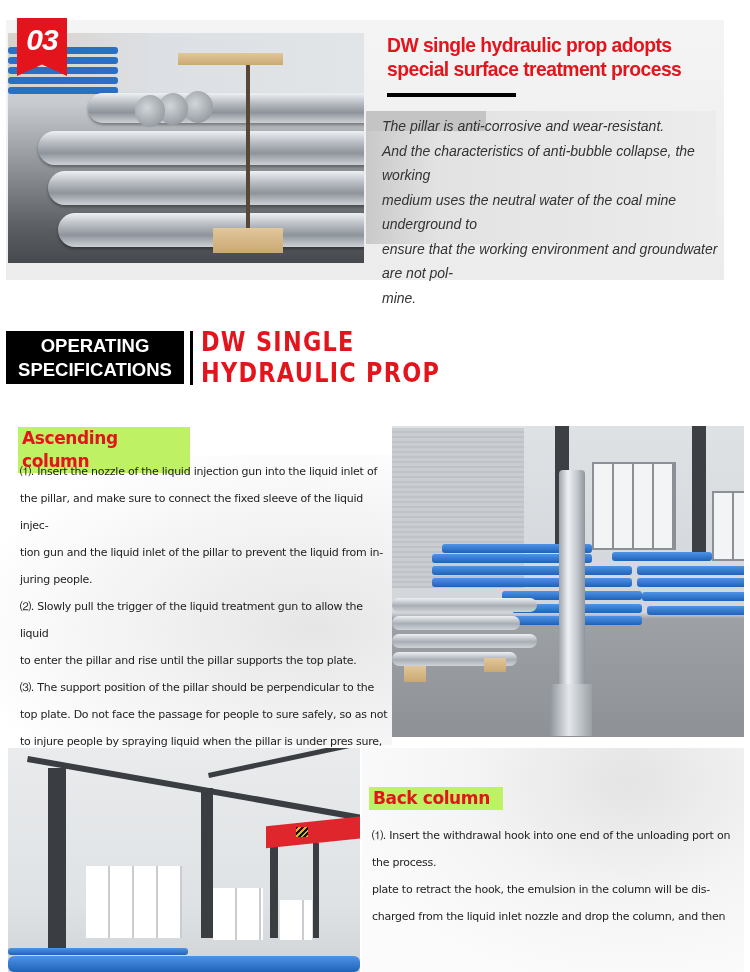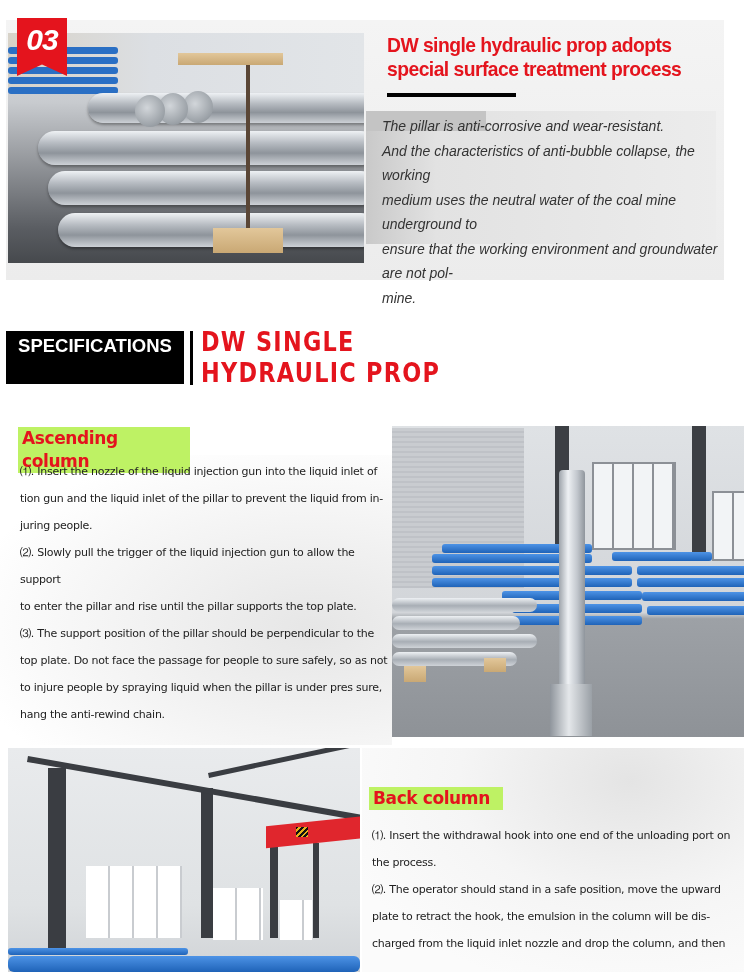--- a/index.html
+++ b/index.html
@@ -167,35 +167,37 @@
 </div>
 <div class="sec3-body">
   <p>The pillar is anti-corrosive and wear-resistant.</p>
   <p>And the characteristics of anti-bubble collapse, the working</p>
   <p>medium uses the neutral water of the coal mine underground to</p>
   <p>ensure that the working environment and groundwater are not pol-</p>
   <p>mine.</p>
 </div>
 
 <div class="spec-box">
+  <div>OPERATING</div>
   <div>SPECIFICATIONS</div>
 </div>
 <div class="spec-divider"></div>
 <div class="spec-title">
   <div>DW SINGLE</div>
   <div>HYDRAULIC PROP</div>
 </div>
 
 <div class="asc-bg"></div>
 <div class="label-tag asc-tag">Ascending column</div>
 <div class="body-text asc-text">
   <p>⑴. Insert the nozzle of the liquid injection gun into the liquid inlet of</p>
+  <p>the pillar, and make sure to connect the fixed sleeve of the liquid injec-</p>
   <p>tion gun and the liquid inlet of the pillar to prevent the liquid from in-</p>
   <p>juring people.</p>
-  <p>⑵. Slowly pull the trigger of the liquid injection gun to allow the support</p>
+  <p>⑵. Slowly pull the trigger of the liquid treatment gun to allow the liquid</p>
   <p>to enter the pillar and rise until the pillar supports the top plate.</p>
   <p>⑶. The support position of the pillar should be perpendicular to  the</p>
   <p>top plate. Do not face the passage for people to sure safely, so as not</p>
   <p>to injure people by spraying liquid when the pillar is under pres  sure,</p>
   <p>hang the anti-rewind chain.</p>
 </div>
 
 <div class="prop-photo">
   <div class="shutter"></div>
   <div class="pillar-dark" style="left:163px;top:0;height:120px;"></div>
@@ -238,16 +240,15 @@
   <div class="crane-stripe"></div>
   <div class="blue-pipe" style="left:0;top:200px;width:180px;height:7px;"></div>
   <div class="blue-pipe" style="left:0;top:208px;width:352px;height:16px;border-radius:6px;"></div>
 </div>
 
 <div class="back-bg"></div>
 <div class="label-tag back-tag">Back column</div>
 <div class="body-text back-text">
   <p>⑴. Insert the withdrawal hook into one end of the unloading port on</p>
   <p>the process.</p>
-  <p>⑵. The operator should stand in a safe position, move the upward</p>
   <p>plate to retract the hook, the emulsion in the column will be dis-</p>
   <p>charged from the liquid inlet nozzle and drop the column, and then</p>
 </div>
 
 </body></html>

